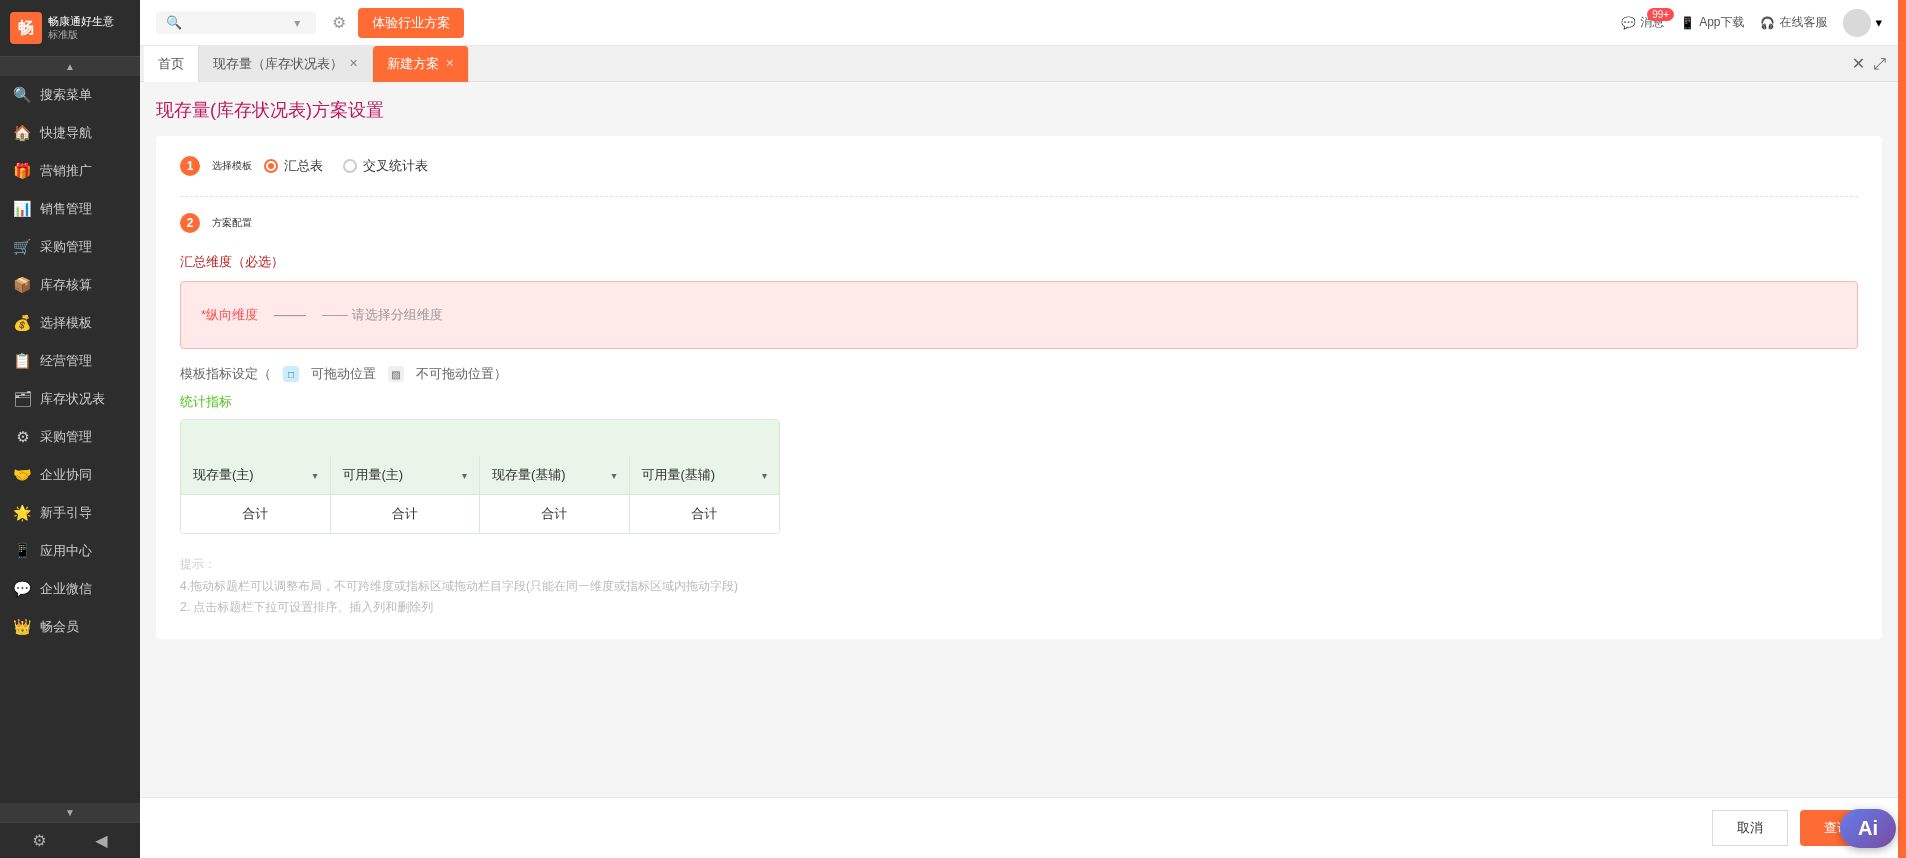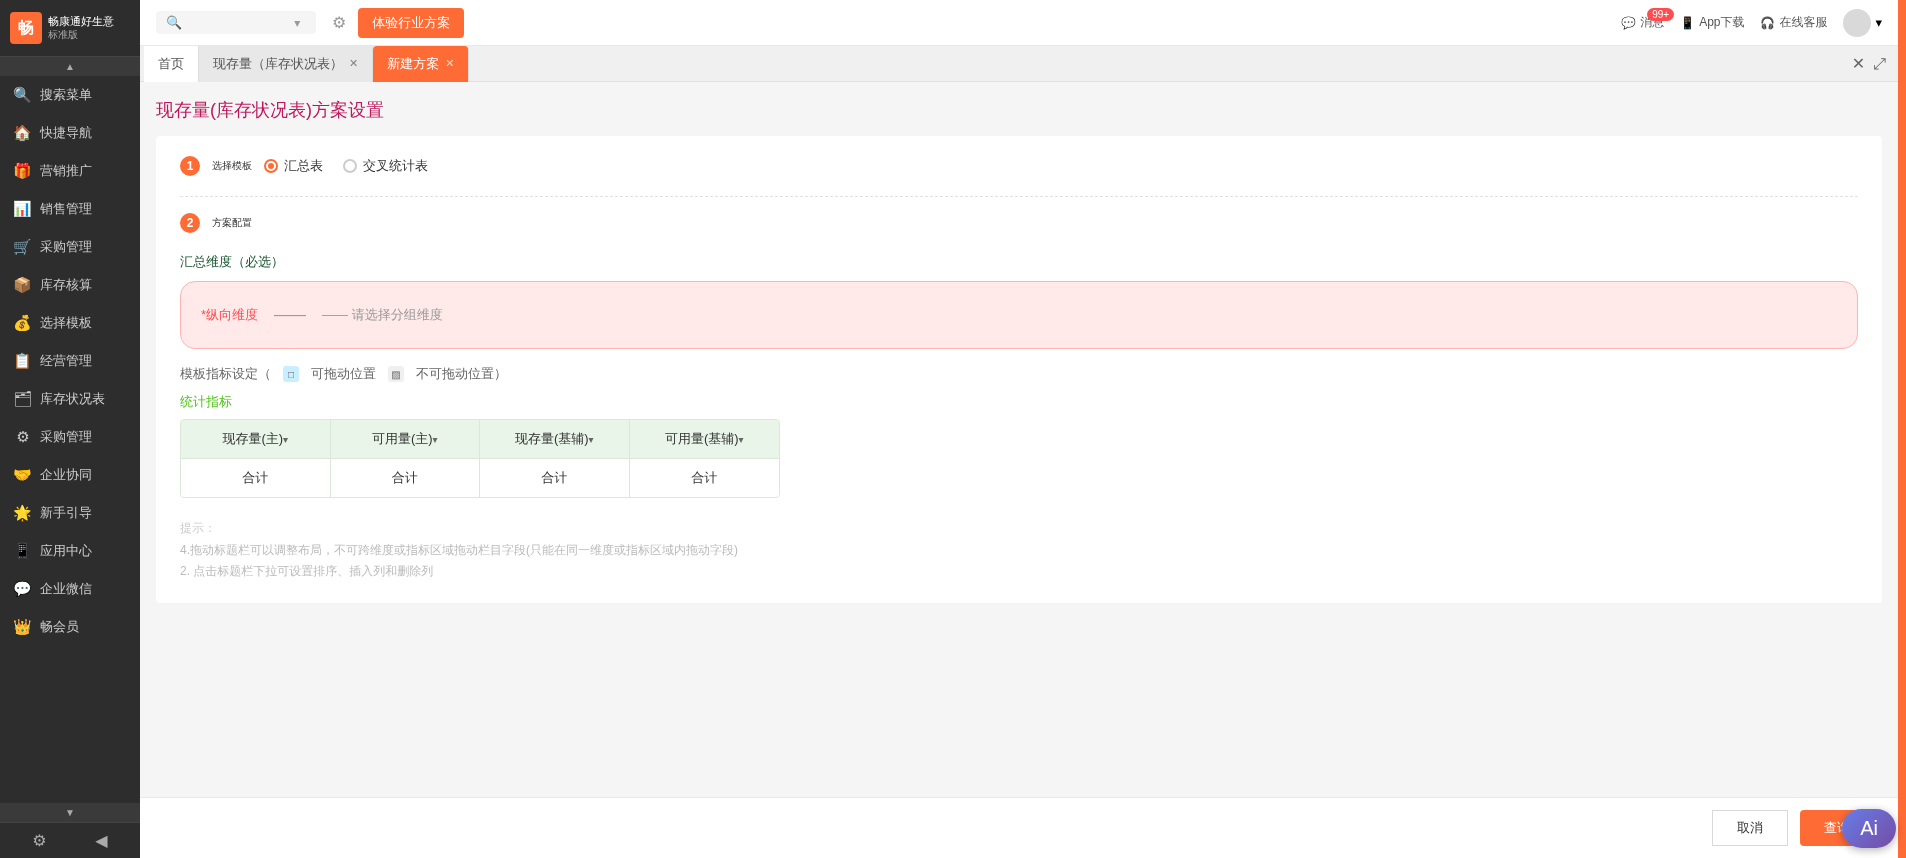--- a/index.html
+++ b/index.html
@@ -153,27 +153,27 @@
     }
     .radio-dot.checked { border-color: #ff6b35; }
     .radio-dot.checked::after {
       content: ''; width: 6px; height: 6px; border-radius: 50%; background: #ff6b35;
     }
 
     
     .divider { border: none; border-top: 1px dashed #e0e0e0; margin: 16px 0; }
 
     
-    .config-label { font-size: 13px; color: #14532d; margin-bottom: 10px; }
+    .config-label { font-size: 13px; color: #b91c1c; margin-bottom: 10px; }
 
     
     .dimension-box {
       background: #ffe9e9;
       border: 1px solid #ffb3b3;
-      border-radius: 15px;
+      border-radius: 4px;
       padding: 24px 20px;
       display: flex; align-items: center; gap: 16px;
       margin-bottom: 16px;
     }
     .dim-required { color: #ff4d4f; font-size: 13px; }
     .dim-arrow { color: #999; font-size: 16px; }
     .dim-placeholder { color: #999; font-size: 13px; }
 
     
     .indicator-settings { margin-top: 8px; }
@@ -194,22 +194,23 @@
       width: 600px;
     }
     .stats-table-header {
       display: grid;
       grid-template-columns: 1fr 1fr 1fr 1fr;
       background: #e8f5e8;
     }
     .stats-col-header {
       padding: 10px 12px;
       font-size: 13px; color: #333;
-      display: flex; align-items: center; justify-content: center;
+      display: flex; align-items: center; justify-content: space-between;
       border-right: 1px solid #d9e8d9;
+      margin-top: 36px;
     }
     .stats-col-header:last-child { border-right: none; }
     .stats-table-row {
       display: grid;
       grid-template-columns: 1fr 1fr 1fr 1fr;
       border-top: 1px solid #d9e8d9;
       background: #fff;
     }
     .stats-cell {
       padding: 10px 12px;
@@ -258,21 +259,21 @@
 
     
     .ai-badge {
       position: fixed;
       bottom: 10px; right: 10px;
       background: linear-gradient(135deg, #667eea, #764ba2);
       color: white;
       border-radius: 50px;
       padding: 8px 18px;
       font-size: 20px;
-      font-weight: normal;
+      font-weight: bold;
       cursor: pointer;
       box-shadow: 0 2px 8px rgba(0,0,0,0.3);
       display: flex; align-items: center; gap: 4px;
     }
   </style>
 </head>
 <body>
 
 <div class="sidebar">
   <div class="sidebar-logo">

